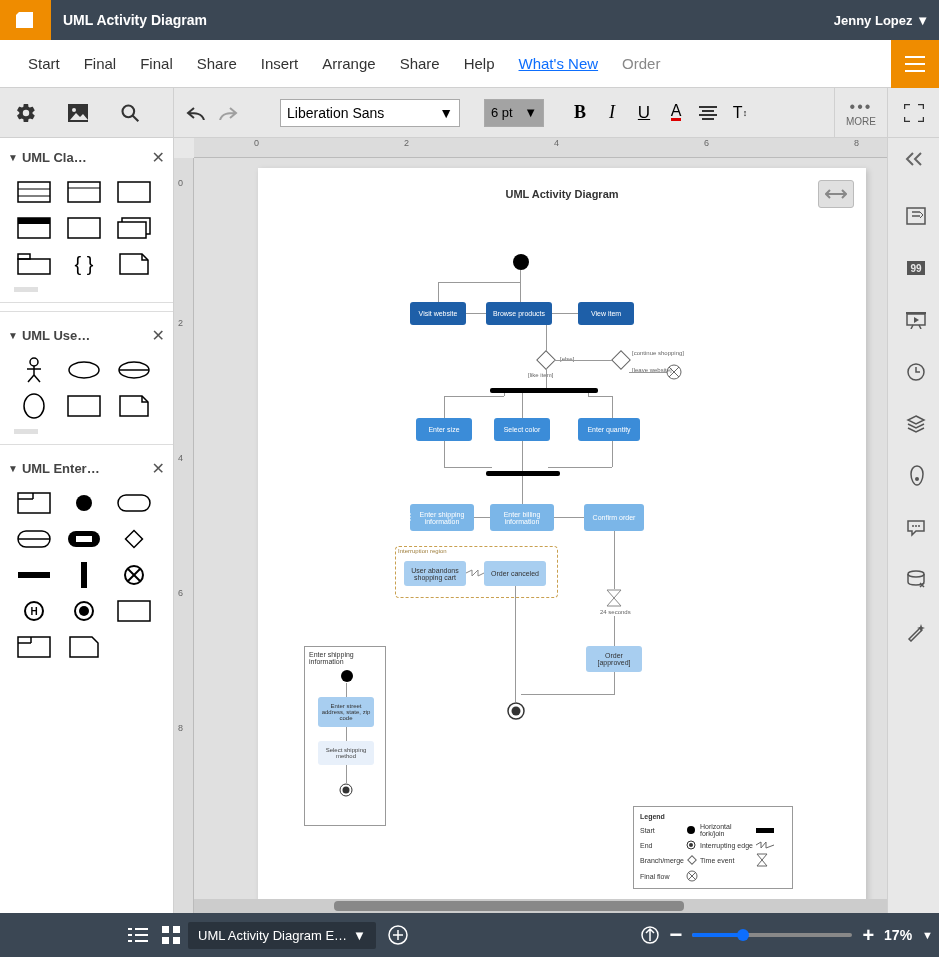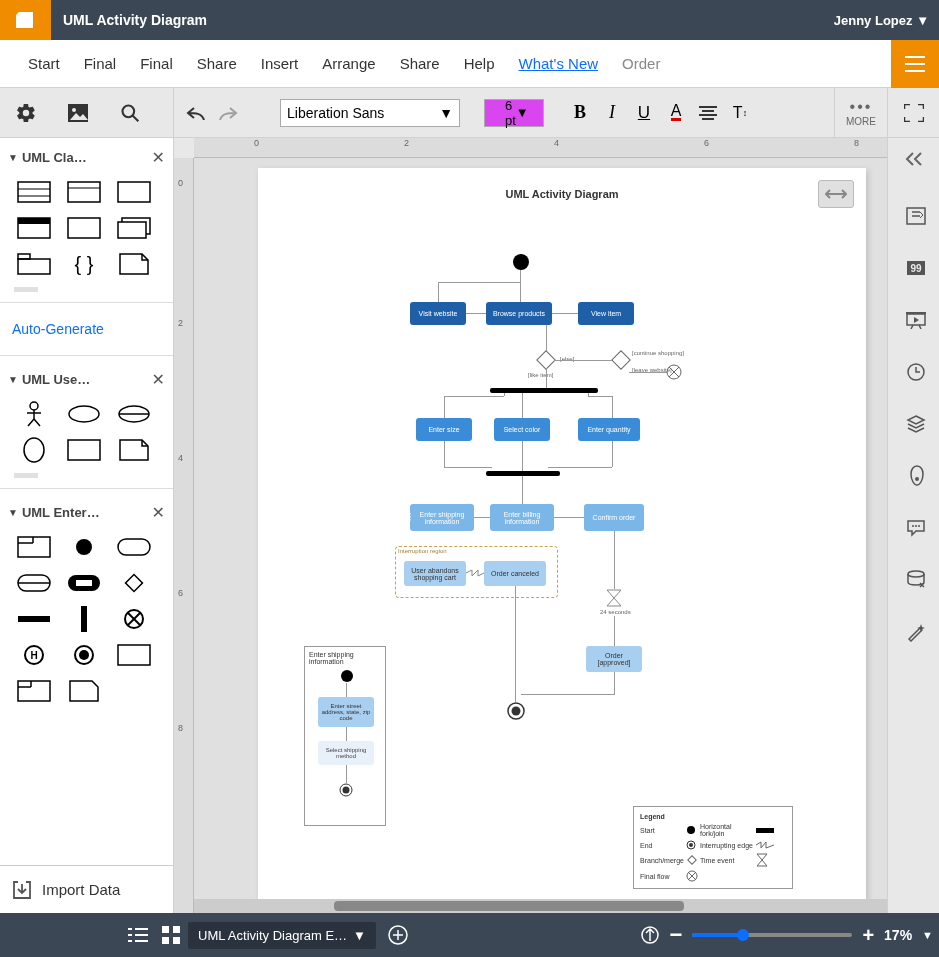--- a/index.html
+++ b/index.html
@@ -13,21 +13,21 @@
 .menubar .mitem { font-size: 15px; padding: 6px 12px; cursor: pointer; color: #333; }
 .menubar .whatsnew { color: #0d6efd; text-decoration: underline; }
 .menubar .saved { color: #888; }
 .menubar .hamburger { width: 48px; height: 48px; background: #ef8c00; margin-left: auto; display: flex; align-items: center; justify-content: center; margin-right: -16px; }
 .toolbar { height: 50px; background: #e8e8e8; display: flex; align-items: center; border-bottom: 1px solid #d0d0d0; justify-content: space-between; }
 .toolbar-left { width: 174px; height: 50px; display: flex; align-items: center; justify-content: flex-start; padding-left: 14px; border-right: 1px solid #d0d0d0; gap:28px;}
 .toolbar-main { flex: 1; display: flex; align-items: center; padding: 0 10px; gap: 8px; }
 .toolbar-right { width: 53px; display: flex; flex-direction: column; align-items: center; justify-content: center; font-size: 10px; color: #666; border-left: 1px solid #d0d0d0; height: 50px; }
 .toolbar-fs { width: 52px; display:flex;align-items:center;justify-content:center;border-left:1px solid #d0d0d0;height:50px;}
 .font-select { width: 180px; height: 28px; border: 1px solid #aaa; background: #fff; padding: 0 6px; font-size: 14px; display: flex; align-items: center; justify-content: space-between; }
-.size-select { width: 60px; height: 28px; border: 1px solid #aaa; background: #d946ef; padding: 0 20px; font-size: 13px; display: flex; align-items: center; justify-content: space-between;}
+.size-select { width: 60px; height: 28px; border: 1px solid #aaa; background: #a3a3a3; padding: 0 6px; font-size: 13px; display: flex; align-items: center; justify-content: space-between;}
 .tbicon { width: 24px; height: 24px; display: flex; align-items: center; justify-content: center; cursor: pointer; }
 .workspace { display: flex; height: 775px; }
 .sidebar-left { width: 174px; background: #fff; border-right: 1px solid #d0d0d0; overflow: hidden; display:flex;flex-direction:column;}
 .shape-group-header { display: flex; align-items: center; padding: 10px 8px 6px 8px; font-size: 13px; color: #444; font-weight: bold; }
 .shape-group-header .caret { margin-right: 4px; font-size: 10px; }
 .shape-group-header .x { margin-left: auto; font-size: 16px; color: #555; cursor:pointer; font-weight:normal;}
 .shape-grid { display: grid; grid-template-columns: repeat(3, 40px); gap: 10px; padding: 6px 12px 10px 14px; }
 .shape-cell { width: 40px; height: 26px; display: flex; align-items: center; justify-content: center; }
 .auto-gen { color: #0d6efd; font-size: 14px; padding: 14px 12px; cursor: pointer; }
 .import-data { margin-top:auto; height: 48px; display: flex; align-items: center; padding: 0 12px; font-size: 15px; border-top: 1px solid #ccc; background:#fff; gap:10px; color:#333;}
@@ -219,21 +219,20 @@
       <div class="shape-cell" style="font-size:20px;">{ }</div>
       <div class="shape-cell">
           <svg width="30" height="22">
             <path d="M1 1 H23 L29 7 V21 H1 Z" stroke="#000" stroke-width="1.5" fill="none"></path>
             <path d="M23 1 V7 H29" stroke="#000" stroke-width="1.5" fill="none"></path>
           </svg>
         </div>
     </div>
     <div style="width:24px;height:5px;background:#e0e0e0;margin-left:14px;margin-bottom:6px;"></div>
     <div class="divider-l"></div>
-    <div class="auto-gen">Auto-Generate</div>
     <div class="divider-l"></div>
 
     <div class="shape-group-header">
       <span class="caret">▼</span>
         <span>UML Use…</span>
         <span class="x">✕</span>
     </div>
     <div class="shape-grid">
       <div class="shape-cell">
           <svg width="20" height="26">
@@ -356,26 +355,20 @@
             <line x1="14" y1="1" x2="14" y2="7" stroke="#000" stroke-width="1.5"></line>
           </svg>
         </div>
       <div class="shape-cell">
           <svg width="30" height="22">
             <path d="M1 1 H23 L29 7 V21 H1 Z" stroke="#000" stroke-width="1.5" fill="none"></path>
           </svg>
         </div>
     </div>
 
-    <div class="import-data">
-      <svg width="20" height="18" viewBox="0 0 20 18">
-          <path d="M10 3 V12 M6 8 L10 12 L14 8 M2 1 H2 M14 1 H18 V17 H2 V1 H6" stroke="#555" stroke-width="1.8" fill="none"></path>
-        </svg>
-      <span>Import Data</span>
-    </div>
   </div>
 
   <div class="canvas-area">
     <div class="ruler-h">
       <span style="position:absolute;left:60px;">0</span>
       <span style="position:absolute;left:210px;">2</span>
       <span style="position:absolute;left:360px;">4</span>
       <span style="position:absolute;left:510px;">6</span>
       <span style="position:absolute;left:660px;">8</span>
     </div>

